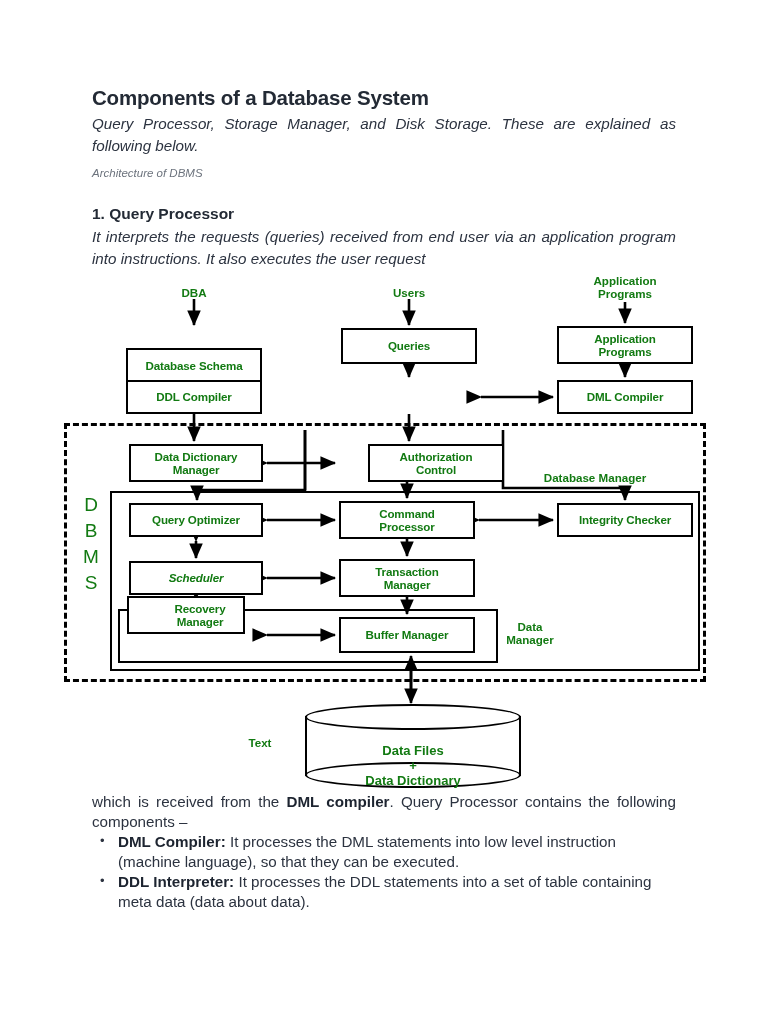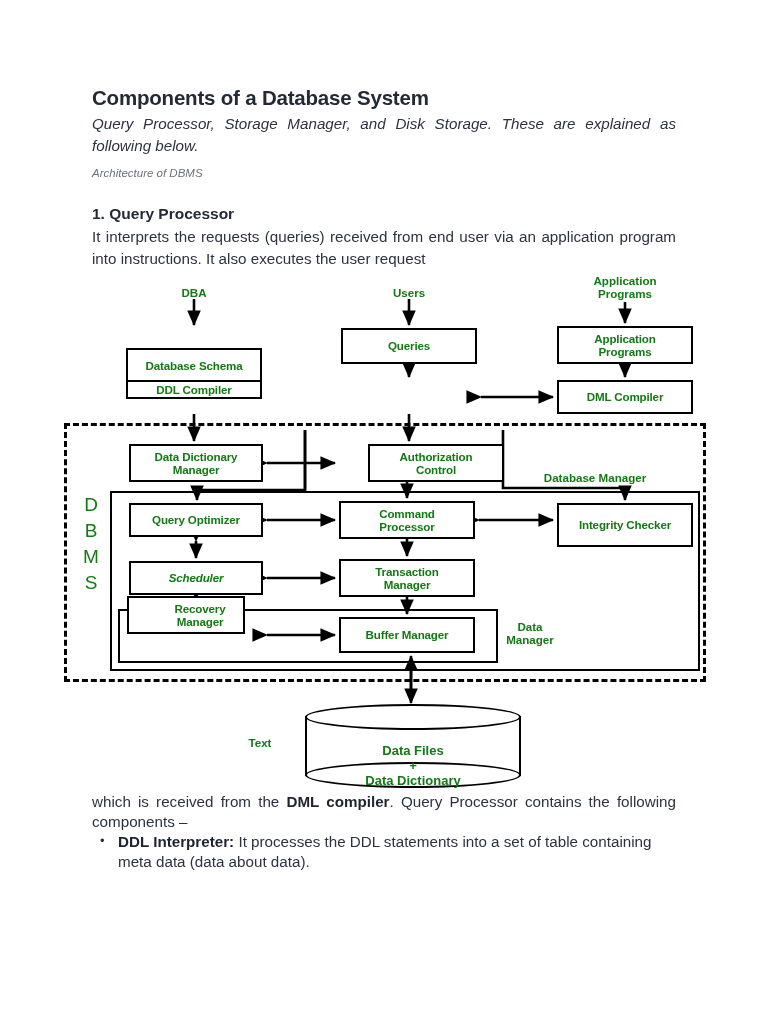--- a/index.html
+++ b/index.html
@@ -29,21 +29,21 @@
   .caption {
     position:absolute; left:92px; top:167px; width:600px;
     font-size:11.5px; font-style:italic; color:#6c737d;
   }
   .h2 {
     position:absolute; left:92px; top:205px; width:600px;
     font-size:15.5px; font-weight:bold; color:#232a35;
   }
   .para2 {
     position:absolute; left:92px; top:226px; width:584px;
-    font-size:15.2px; line-height:22px; text-align:justify; color:#2c3340;
+    font-size:15.2px; line-height:22px; text-align:justify; color:#2c3340;font-style:italic;
   }
   .tail {
     position:absolute; left:92px; top:792px; width:584px;
     font-size:15.2px; line-height:19.5px; text-align:justify; color:#2c3340;
   }
   .tail b { font-weight:bold; color:#1d2430; }
   ul.bullets { margin:0; padding:0; list-style:none; }
   ul.bullets li {
     position:relative; padding-left:26px; margin-top:1px;
     font-size:15.2px; line-height:19.5px; text-align:left;
@@ -115,32 +115,32 @@
     <div class="dg-label" style="left:154px; top:286px; width:80px;">DBA</div>
     <div class="dg-label" style="left:369px; top:286px; width:80px;">Users</div>
     <div class="dg-label" style="left:565px; top:274px; width:120px; white-space:pre-line;">Application
 Programs</div>
 
     <div class="dg-box" style="left:126px; top:328px; width:136px; height:36px;margin-top:20px;">Database Schema</div>
     <div class="dg-box" style="left:341px; top:328px; width:136px; height:36px;">Queries</div>
     <div class="dg-box" style="left:557px; top:326px; width:136px; height:38px; white-space:pre-line;">Application
 Programs</div>
 
-    <div class="dg-box" style="left:126px; top:380px; width:136px; height:19px;">DDL Compiler</div>
+    <div class="dg-box" style="left:126px; top:380px; width:136px; height:34px;">DDL Compiler</div>
     <div class="dg-box" style="left:557px; top:380px; width:136px; height:34px;">DML Compiler</div>
 
     <div class="dg-box" style="left:129px; top:444px; width:134px; height:38px; white-space:pre-line;">Data Dictionary
 Manager</div>
     <div class="dg-box" style="left:339px; top:444px; width:136px; height:38px; white-space:pre-line;margin-left:29px;">Authorization
 Control</div>
 
     <div class="dg-box" style="left:129px; top:503px; width:134px; height:34px;">Query Optimizer</div>
     <div class="dg-box" style="left:339px; top:501px; width:136px; height:38px; white-space:pre-line;">Command
 Processor</div>
-    <div class="dg-box" style="left:557px; top:503px; width:136px; height:44px;">Integrity Checker</div>
+    <div class="dg-box" style="left:557px; top:503px; width:136px; height:34px;">Integrity Checker</div>
 
     <div class="dg-box" style="left:129px; top:561px; width:134px; height:34px;font-style:italic;">Scheduler</div>
     <div class="dg-box" style="left:339px; top:559px; width:136px; height:38px; white-space:pre-line;">Transaction
 Manager</div>
 
     <div class="dg-box" style="left:127px; top:596px; width:118px; height:38px; white-space:pre-line;padding-left:28px;">Recovery
 Manager</div>
     <div class="dg-box" style="left:339px; top:617px; width:136px; height:36px;">Buffer Manager</div>
 
     <div class="dbms-letters" style="left:78px; top:492px; width:26px;">
@@ -225,18 +225,21 @@
       </g>
     </svg>
   </div>
 
   <div class="tail">
     <div>
       <span>which is received from the </span><b>DML compiler</b><span>. Query Processor contains the following components –</span>
     </div>
     <ul class="bullets">
       <li>
+        <b>DML Compiler:</b><span> It processes the DML statements into low level instruction (machine language), so that they can be executed.</span>
+      </li>
+      <li>
         <b>DDL Interpreter:</b><span> It processes the DDL statements into a set of table containing meta data (data about data).</span>
       </li>
     </ul>
   </div>
 
 </div>
 
 </body></html>

